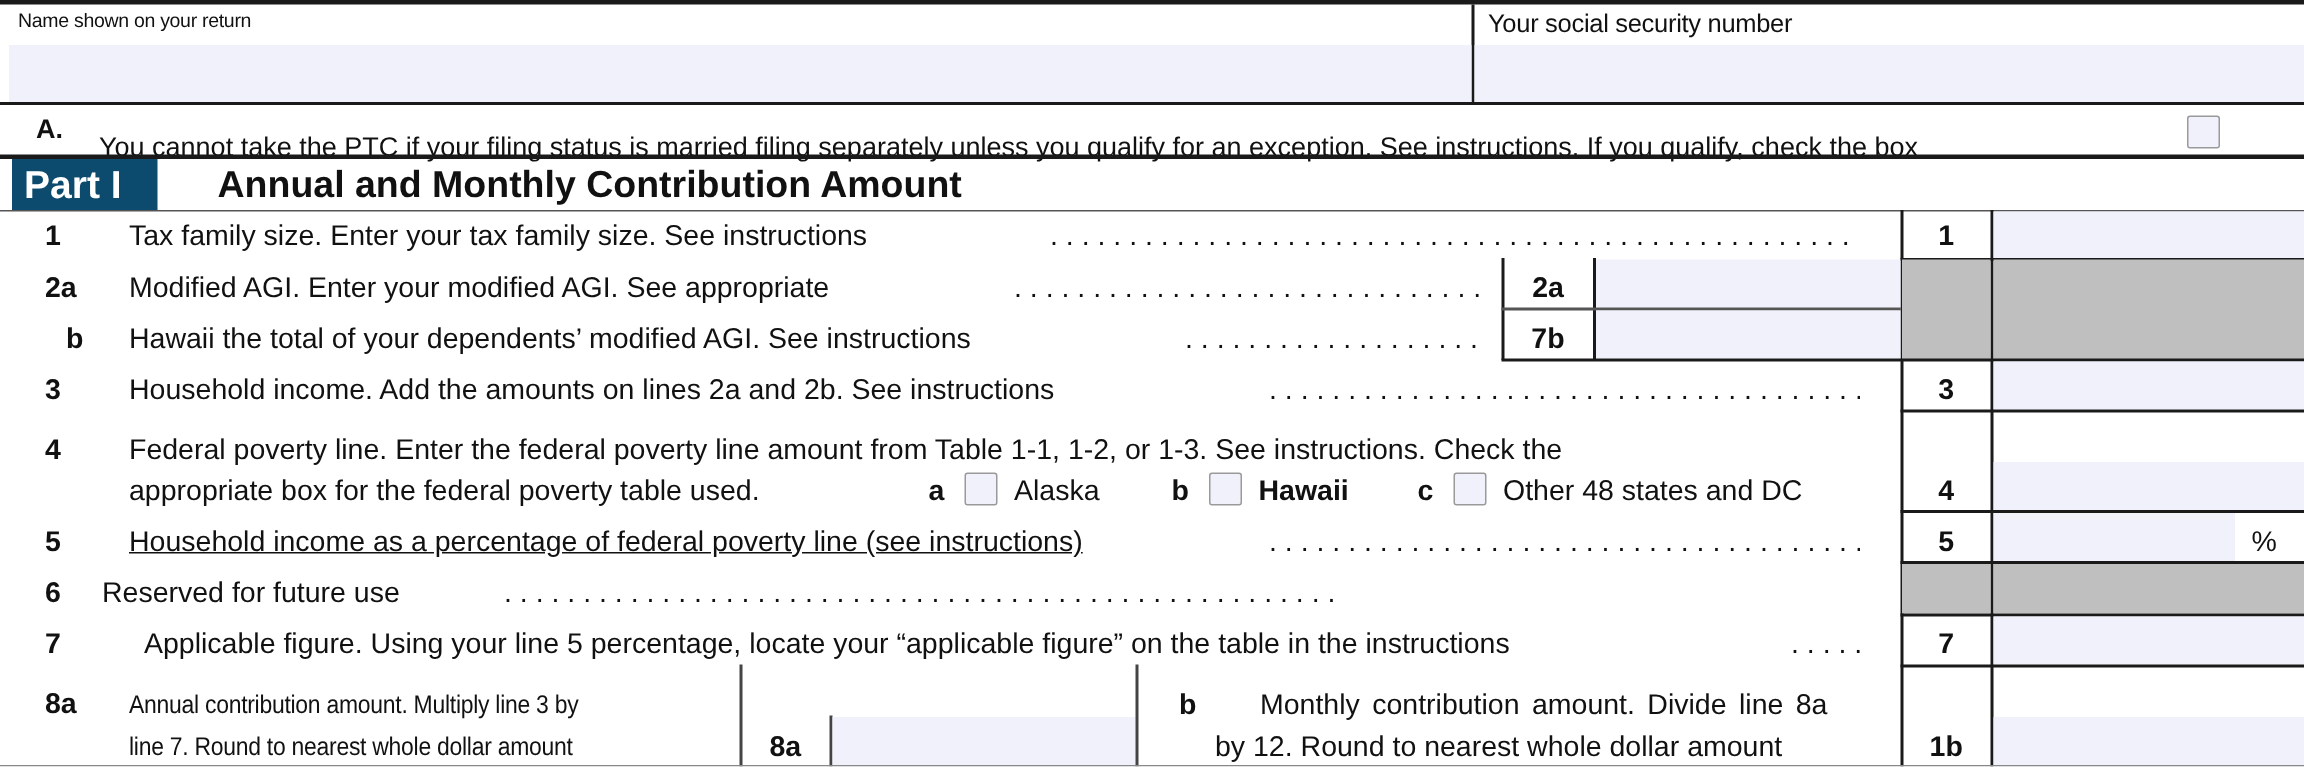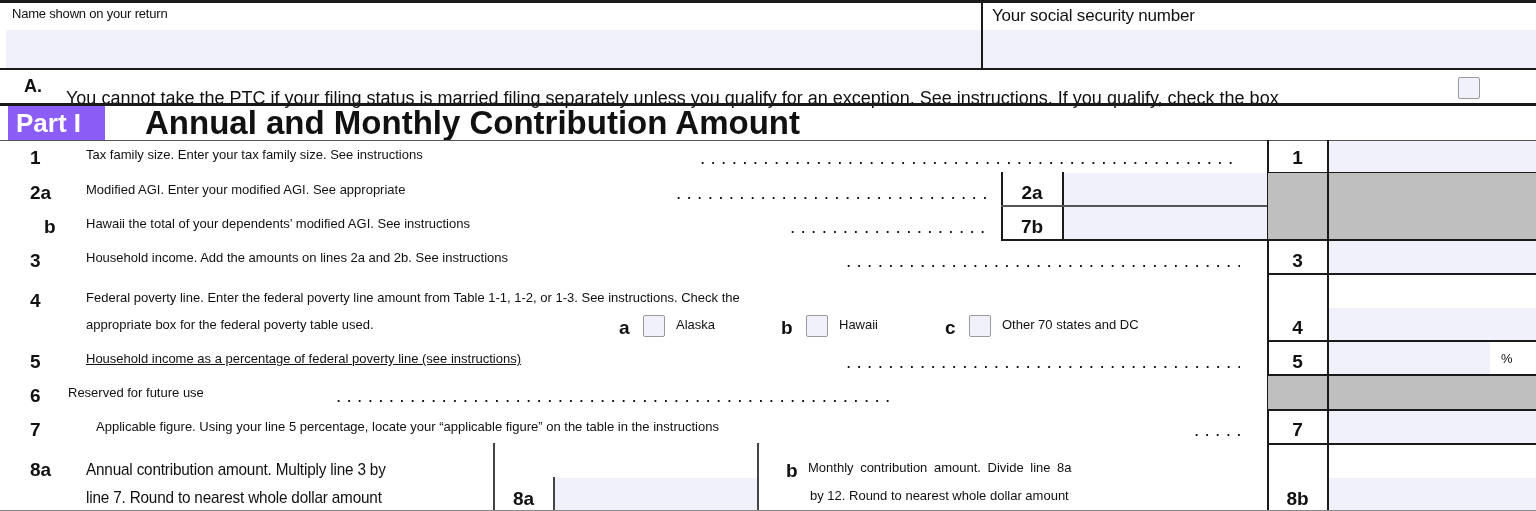--- a/index.html
+++ b/index.html
@@ -2,28 +2,28 @@
 <html><head>
 <meta charset="utf-8">
 <style>
   * { box-sizing: border-box; margin: 0; padding: 0; }
   html, body { width: 1536px; height: 511px; overflow: hidden; background: #fff; }
   body { position: relative; font-family: "Liberation Sans", "DejaVu Sans", sans-serif; color: #111; }
   .hline { position: absolute; background: #1a1a1a; }
   .vline { position: absolute; background: #1a1a1a; }
   .fill { position: absolute; background: #f0f1fb; }
   .gray { position: absolute; background: #bfbfbf; }
-  .txt { position: absolute; font-size: 13px; white-space: nowrap; line-height: 1; }
+  .txt { position: absolute; font-size: 19px; white-space: nowrap; line-height: 1; }
   .small { font-size: 17px; letter-spacing: -0.2px; }
   .num { position: absolute; font-size: 19px; font-weight: bold; line-height: 1; }
   .boxlabel { position: absolute; font-size: 19px; font-weight: bold; line-height: 1; text-align: center; }
   .dots { position: absolute; font-size: 19px; line-height: 1; white-space: nowrap; letter-spacing: 0; overflow: hidden; }
   .cb { position: absolute; width: 22px; height: 22px; background: #f0f1fb; border: 1.5px solid #9a9a9a; border-radius: 2px; }
-  .partbox { position: absolute; left: 8px; top: 106px; width: 97px; height: 34px; background: #8b5cf6; color: #fff; font-weight: bold; font-size: 26px; line-height: 34px; padding-left: 8px; }
-  .parttitle { position: absolute; left: 145px; top: 106px; font-weight: bold; font-size: 33px; line-height: 34px; white-space: nowrap; }
+  .partbox { position: absolute; left: 8px; top: 106px; width: 97px; height: 34px; background: #0c4a6e; color: #fff; font-weight: bold; font-size: 26px; line-height: 34px; padding-left: 8px; }
+  .parttitle { position: absolute; left: 145px; top: 106px; font-weight: bold; font-size: 25px; line-height: 34px; white-space: nowrap; }
   input.field { position: absolute; background: transparent; border: none; outline: none; font-size: 18px; padding: 0 8px; font-family: "Liberation Sans", sans-serif; }
 </style>
 </head>
 <body>
 
 <div class="hline" style="left:0;top:0;width:1536px;height:3px;"></div>
 <div class="txt small" style="left:12px;top:7px;font-size:13px;">Name shown on your return</div>
 <div class="vline" style="left:981px;top:3px;width:1.5px;height:66px;"></div>
 <div class="txt small" style="left:992px;top:7px;font-size:17px;">Your social security number</div>
 <div class="fill" style="left:6px;top:30px;width:975px;height:38px;"></div>
@@ -81,24 +81,24 @@
 <div class="hline" style="left:1267px;top:273px;width:269px;height:1.5px;"></div>
 
 <div class="num" style="left:30px;top:291px;">4</div>
 <div class="txt" style="left:86px;top:291px;">Federal poverty line. Enter the federal poverty line amount from Table 1-1, 1-2, or 1-3. See instructions. Check the</div>
 <div class="txt" style="left:86px;top:318px;">appropriate box for the federal poverty table used.</div>
 <div class="num" style="left:619px;top:318px;">a</div>
 <div class="cb" style="left:643px;top:315px;"></div>
 <div class="txt" style="left:676px;top:318px;">Alaska</div>
 <div class="num" style="left:781px;top:318px;">b</div>
 <div class="cb" style="left:806px;top:315px;"></div>
-<div class="txt" style="left:839px;top:318px;">Hawaii</div>
+<div class="txt" style="left:839px;top:318px;font-weight:bold;">Hawaii</div>
 <div class="num" style="left:945px;top:318px;">c</div>
 <div class="cb" style="left:969px;top:315px;"></div>
-<div class="txt" style="left:1002px;top:318px;">Other 70 states and DC</div>
+<div class="txt" style="left:1002px;top:318px;">Other 48 states and DC</div>
 <div class="boxlabel" style="left:1268px;top:318px;width:59px;">4</div>
 <div class="fill" style="left:1329px;top:308px;width:207px;height:32px;"></div>
 <input class="field" style="left: 1329px; top: 308px; width: 207px; height: 32px;" value="">
 <div class="hline" style="left:1267px;top:340px;width:269px;height:1.5px;"></div>
 
 <div class="num" style="left:30px;top:352px;">5</div>
 <div class="txt" style="left:86px;top:352px;text-decoration:underline;">Household income as a percentage of federal poverty line (see instructions)</div>
 <div class="dots" style="left:846px;top:352px;width:394px;">. . . . . . . . . . . . . . . . . . . . . . . . . . . . . . . . . . . . . . . . . . . . . . . . . . . . .</div>
 <div class="boxlabel" style="left:1268px;top:352px;width:59px;">5</div>
 <div class="fill" style="left:1329px;top:342px;width:161px;height:32px;"></div>
@@ -125,18 +125,18 @@
 <div class="txt small" style="left:86px;top:461px;transform:scaleX(0.9);transform-origin:left;">Annual contribution amount. Multiply line 3 by</div>
 <div class="txt small" style="left:86px;top:489px;transform:scaleX(0.9);transform-origin:left;">line 7. Round to nearest whole dollar amount</div>
 <div class="vline" style="left:493px;top:443px;width:1.5px;height:68px;background:#444;"></div>
 <div class="boxlabel" style="left:494px;top:489px;width:59px;">8a</div>
 <div class="vline" style="left:553px;top:477px;width:1.5px;height:34px;background:#444;"></div>
 <div class="fill" style="left:555px;top:478px;width:202px;height:33px;"></div>
 <input class="field" style="left: 555px; top: 478px; width: 202px; height: 33px;" value="">
 <div class="vline" style="left:757px;top:443px;width:1.5px;height:68px;background:#444;"></div>
 
 <div class="num" style="left:786px;top:461px;">b</div>
-<div class="txt" style="left:808px;top:461px;word-spacing:3px;">Monthly contribution amount. Divide line 8a</div>
+<div class="txt" style="left:840px;top:461px;word-spacing:3px;">Monthly contribution amount. Divide line 8a</div>
 <div class="txt" style="left:810px;top:489px;">by 12. Round to nearest whole dollar amount</div>
-<div class="boxlabel" style="left:1268px;top:489px;width:59px;">8b</div>
+<div class="boxlabel" style="left:1268px;top:489px;width:59px;">1b</div>
 <div class="fill" style="left:1329px;top:478px;width:207px;height:33px;"></div>
 <input class="field" style="left: 1329px; top: 478px; width: 207px; height: 33px;" value="">
 <div class="hline" style="left:0;top:510px;width:1536px;height:1px;background:#888;"></div>
 
 </body></html>

